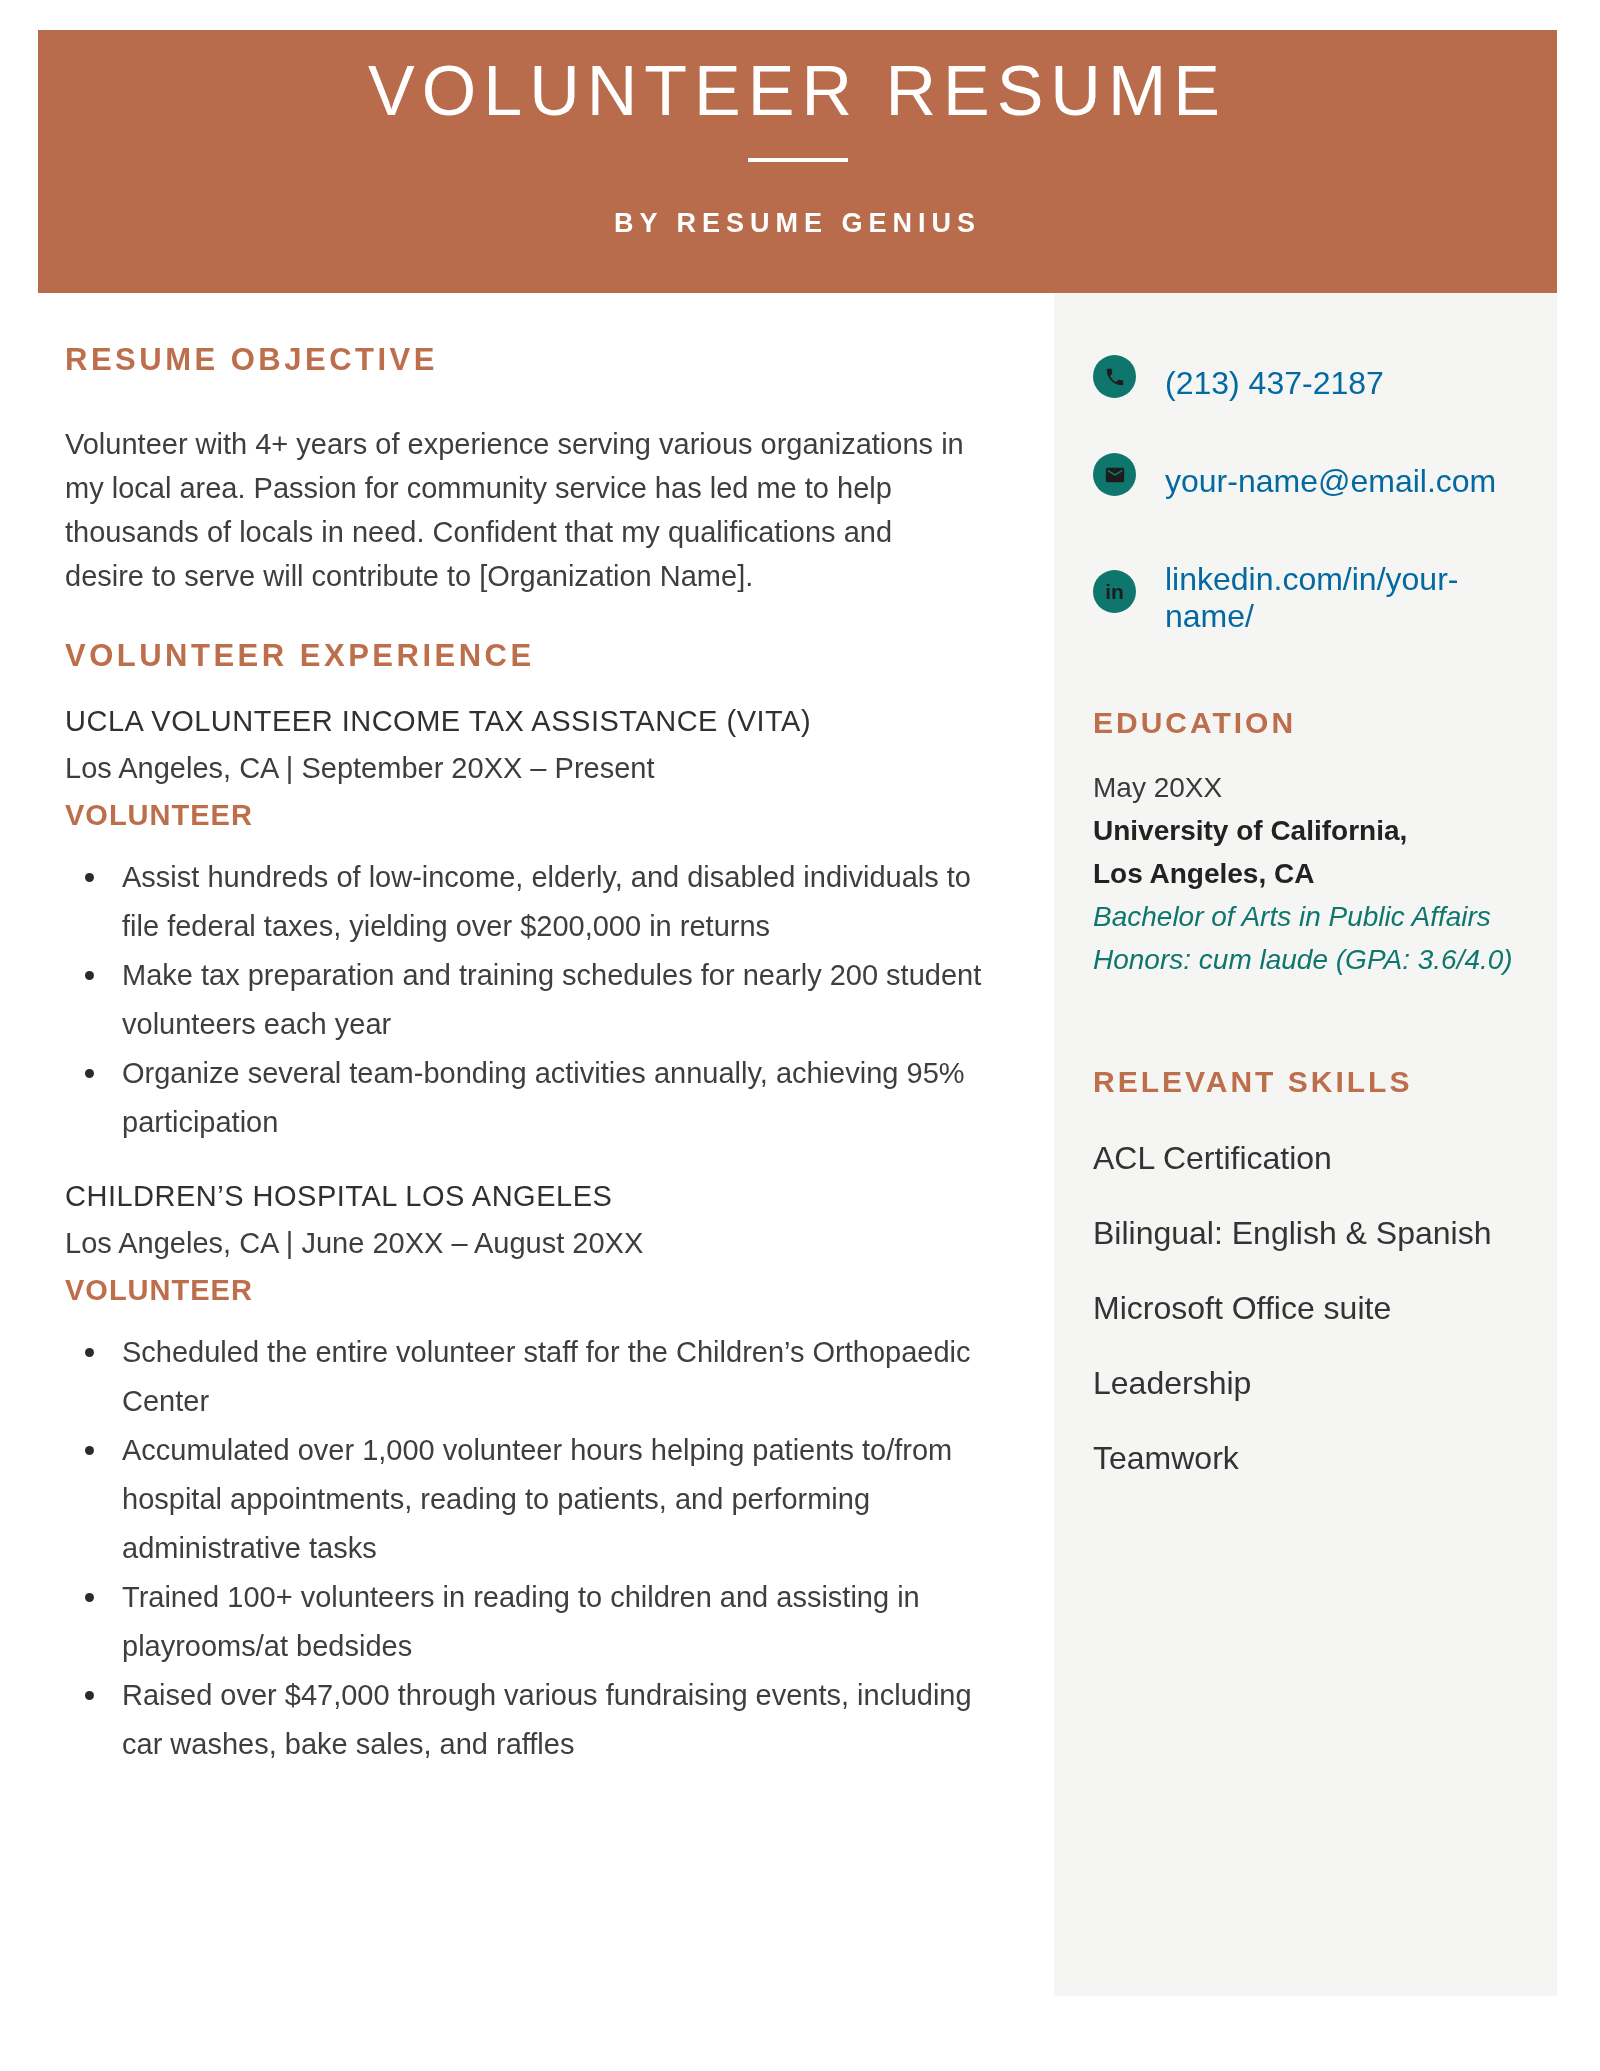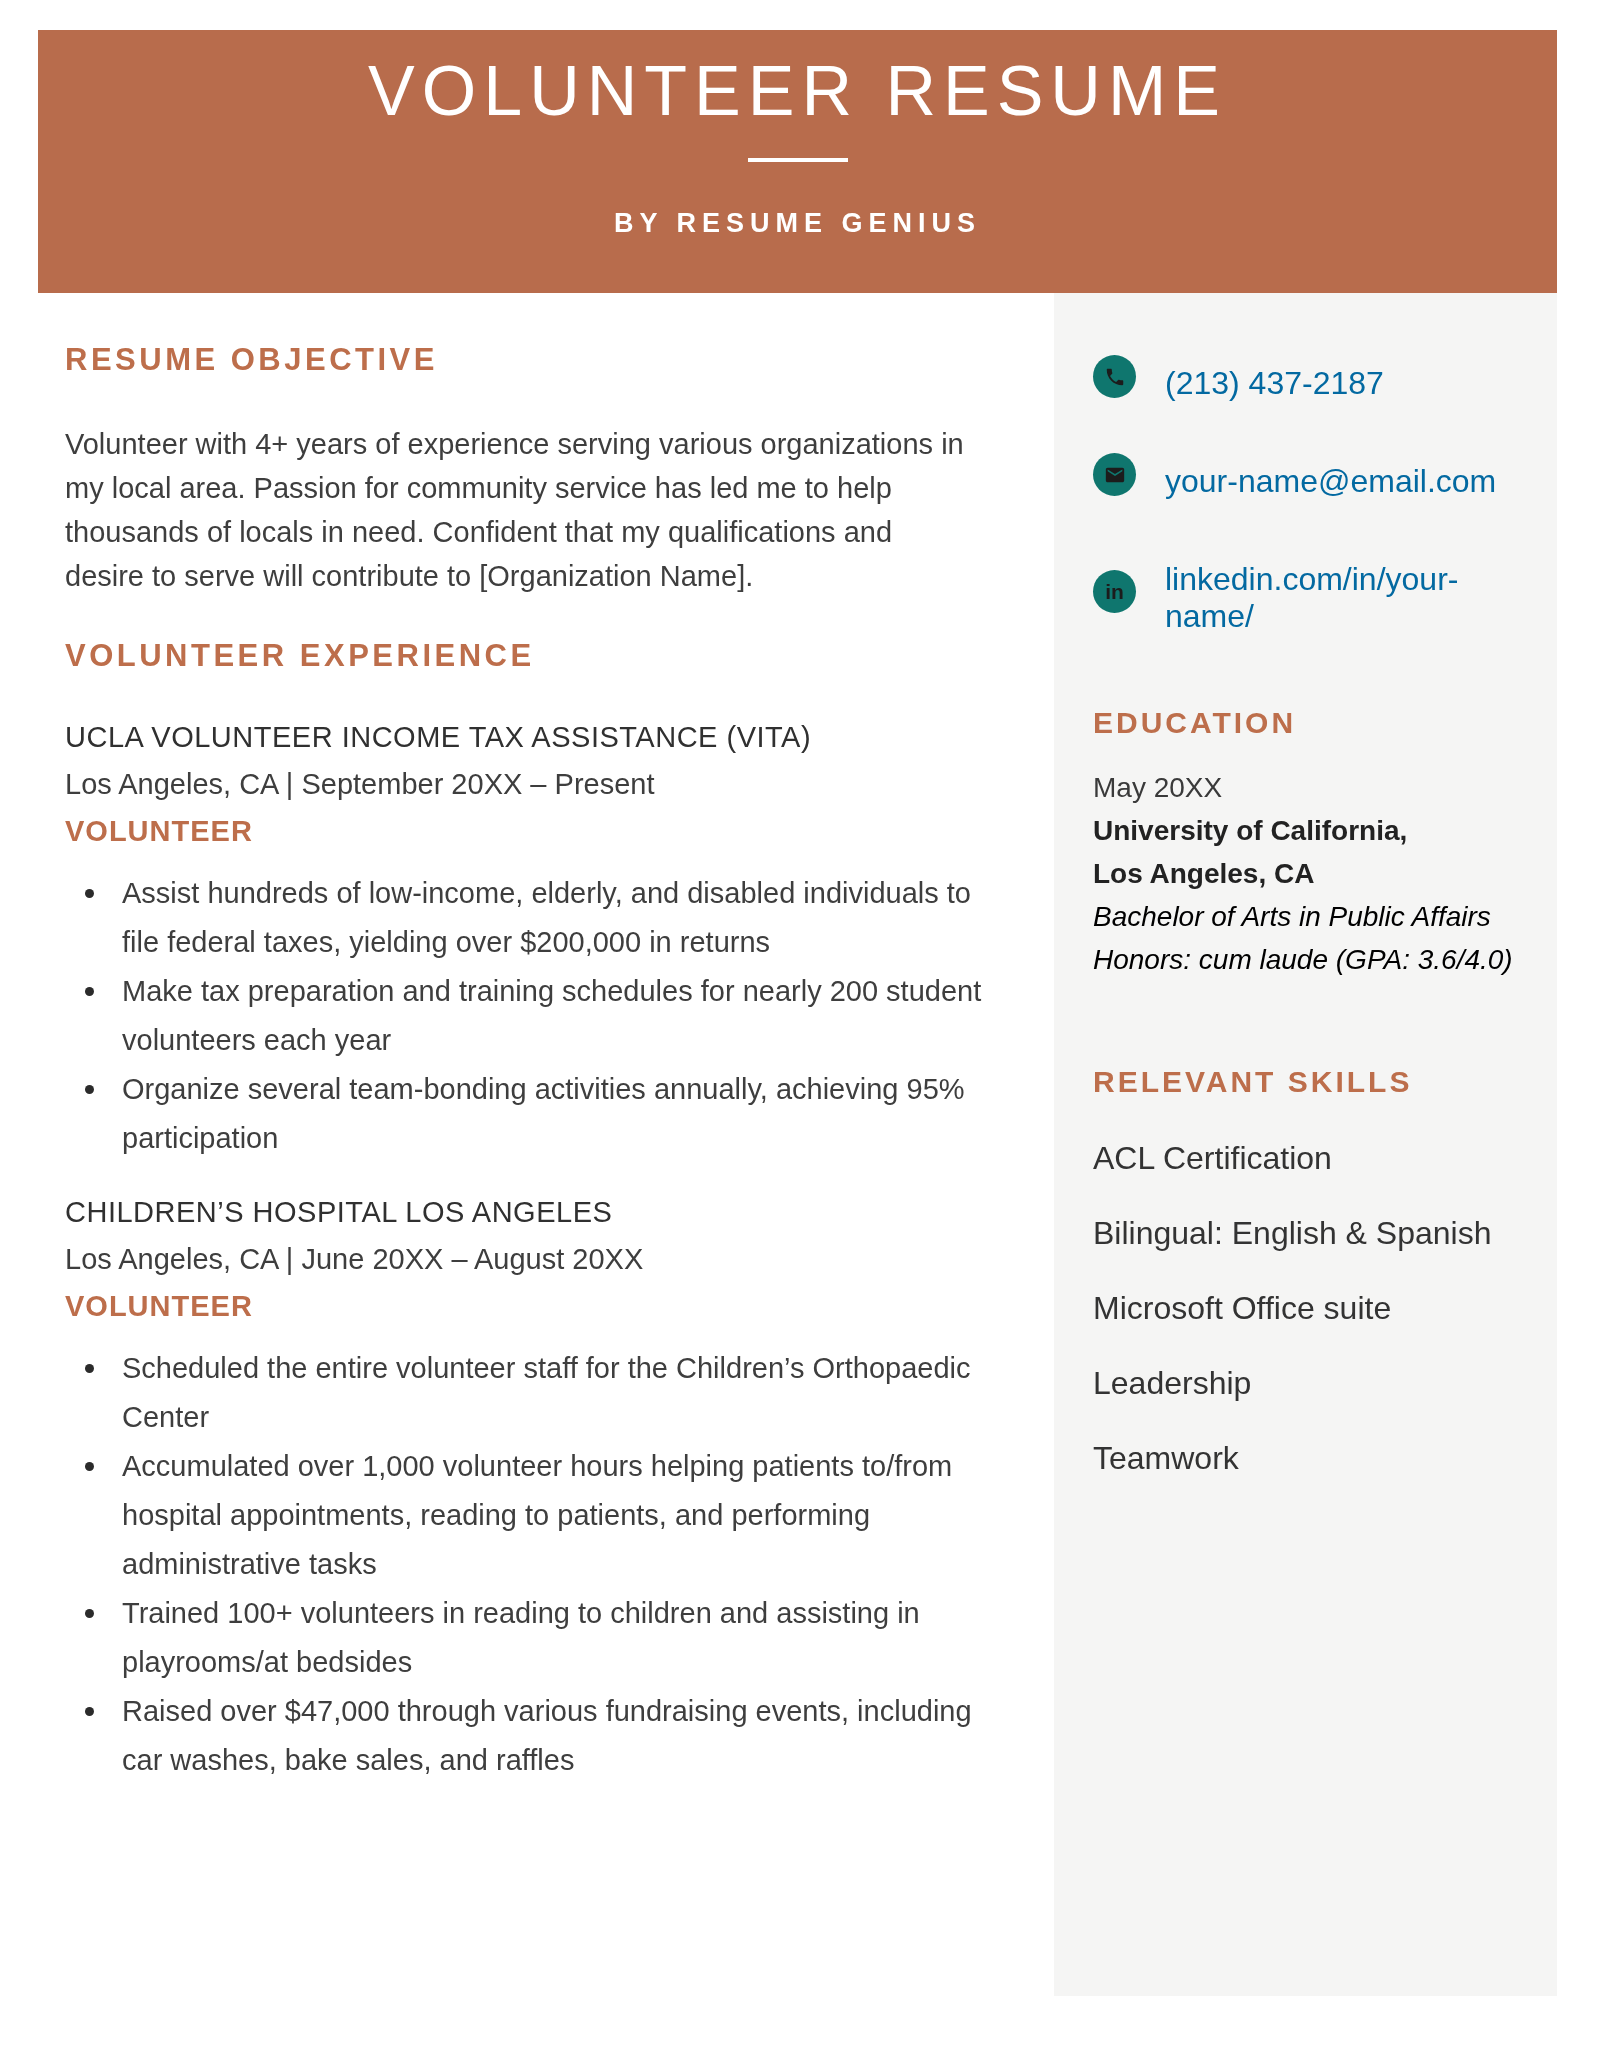--- a/index.html
+++ b/index.html
@@ -23,21 +23,21 @@
   .left-col{flex:1;box-sizing:border-box;padding:49px 55px 0 27px;background:#ffffff;}
   .right-col{width:503px;min-height:1703px;box-sizing:border-box;background:#F5F5F4;padding:58px 36px 40px 39px;}
 
   
   .section-heading{
     color:#BD6E4B;font-size:31px;font-weight:bold;letter-spacing:3.5px;
     margin:0;line-height:36px;
   }
   .objective-text{margin:44px 0 0;font-size:29px;line-height:44px;max-width:912px;color:#3e3e3e;}
   .xp-heading{margin-top:40px;}
-  .job{margin-top:40px;font-size:29px;}
+  .job{margin-top:24px;font-size:29px;}
   .job.second{margin-top:26px;}
   .job-org{color:#303030;line-height:47px;letter-spacing:0.5px;}
   .job-meta{line-height:47px;color:#3e3e3e;}
   .job-role{color:#BD6E4B;font-weight:bold;line-height:47px;letter-spacing:1px;}
   .job ul{margin:14px 0 0;padding:0 0 0 57px;list-style:none;line-height:49px;max-width:877px;}
   .job li{position:relative;}
   .job li::before{
     content:'';position:absolute;left:-37px;top:20px;width:9px;height:9px;
     border-radius:50%;background:#2b2b2b;
   }
@@ -50,21 +50,21 @@
   }
   .icon-circle svg{display:block;}
   .li-glyph{font-size:21px;font-weight:bold;color:#1c1c1c;line-height:1;}
   .contact-text{font-size:32px;color:#0369a1;margin-top:14px;}
 
   .sidebar-heading{color:#BD6E4B;font-size:30px;font-weight:bold;letter-spacing:3px;margin:0;line-height:35px;}
   .edu-heading{margin-top:70px;}
   .edu-lines{margin-top:26px;font-size:28px;line-height:43px;}
   .edu-date{color:#3a3a3a;}
   .edu-bold{font-weight:bold;color:#222222;}
-  .edu-italic{font-style:italic;color:#000000;}
+  .edu-italic{font-style:italic;color:#0f766e;}
 
   .skills-heading{margin-top:83px;}
   .skill{font-size:32px;line-height:32px;margin-top:43px;color:#333333;}
 </style>
 </head>
 <body>
 
 <div class="sheet">
 
   <header class="banner">

